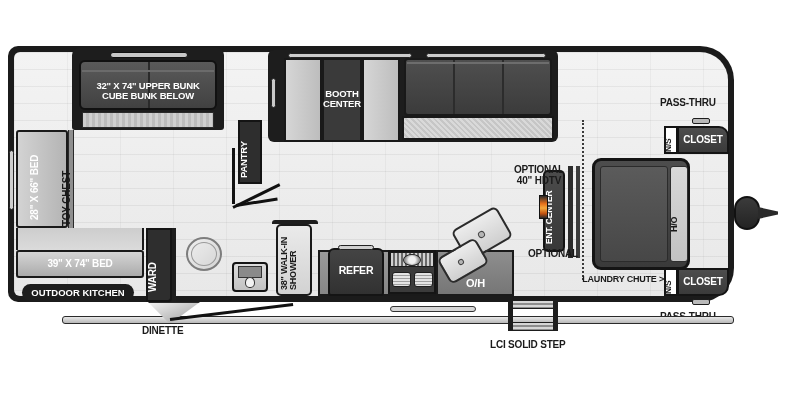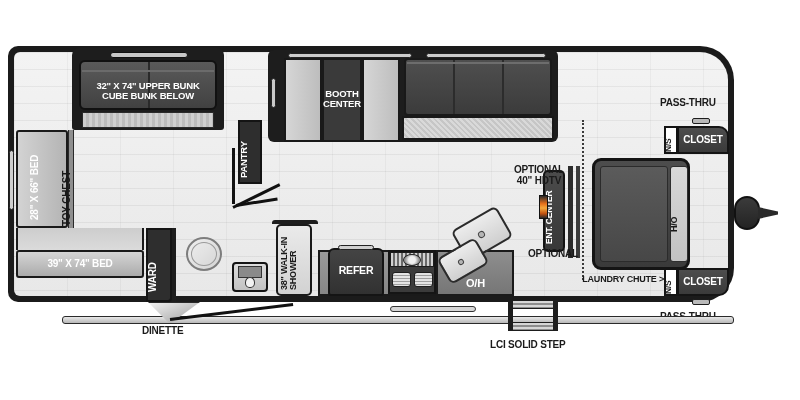--- a/index.html
+++ b/index.html
@@ -79,20 +79,21 @@
   <div class="abs" style="left:9px;top:150px;width:5px;height:60px;background:#cfcfcf;border:1px solid #222;border-radius:3px;"></div>
   <div class="lbl wht vert" style="left:30px;top:142px;width:24px;height:78px;font-size:10px;">28" X 66" BED</div>
 
   <div class="abs" style="left:68px;top:130px;width:6px;height:98px;background:#8f8f8f;border-left:1px solid #2a2a2a;border-right:1px solid #2a2a2a;"></div>
   <div class="lbl vert" style="left:62px;top:146px;width:22px;height:80px;font-size:10px;">TOY CHEST</div>
 
   <div class="abs" style="left:16px;top:250px;width:128px;height:28px;background:linear-gradient(to bottom,#d5d5d5,#ababab);border:2px solid #1a1a1a;border-radius:3px;"></div>
   <div class="lbl wht ctr" style="left:16px;top:255px;width:128px;height:18px;font-size:10px;">39" X 74" BED</div>
   <div class="abs" style="left:16px;top:228px;width:128px;height:22px;background:linear-gradient(to bottom,#cdcdcd,#dbdbdb);border-left:2px solid #1a1a1a;border-right:2px solid #1a1a1a;"></div>
 
+  <div class="pill" style="left:22px;top:284px;width:112px;height:17px;font-size:9.5px;">OUTDOOR KITCHEN</div>
 
   <div class="abs darkflat" style="left:146px;top:228px;width:26px;height:74px;border-radius:0 0 4px 0;"></div>
   <div class="lbl wht vert" style="left:148px;top:240px;width:22px;height:52px;font-size:10px;">WARD</div>
 
   <div class="abs" style="left:172px;top:228px;width:4px;height:74px;background:#1d1d1d;"></div>
   <div class="abs" style="left:186px;top:237px;width:36px;height:34px;border:2px solid #7d7d7d;border-radius:50%;background:linear-gradient(135deg,#efefef,#d4d4d4);"></div>
   <div class="abs" style="left:191px;top:242px;width:26px;height:24px;border:1px solid #9a9a9a;border-radius:50%;"></div>
 
   <div class="abs lightbox" style="left:232px;top:262px;width:36px;height:30px;"></div>
   <div class="abs" style="left:238px;top:266px;width:24px;height:12px;background:#8a8a8a;border:1px solid #333;"></div>

